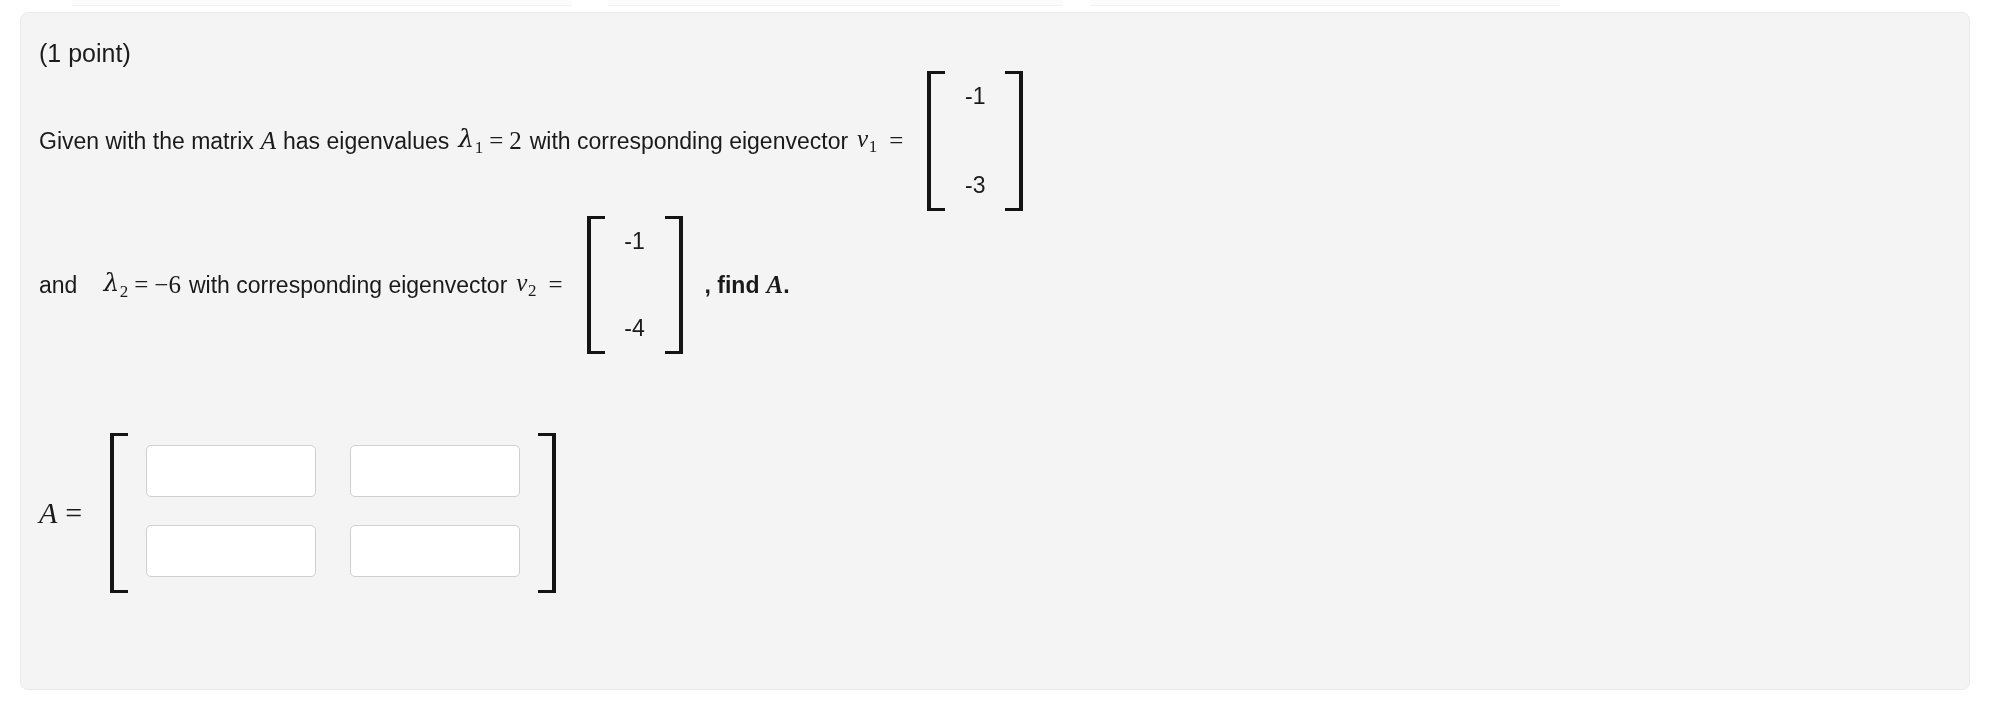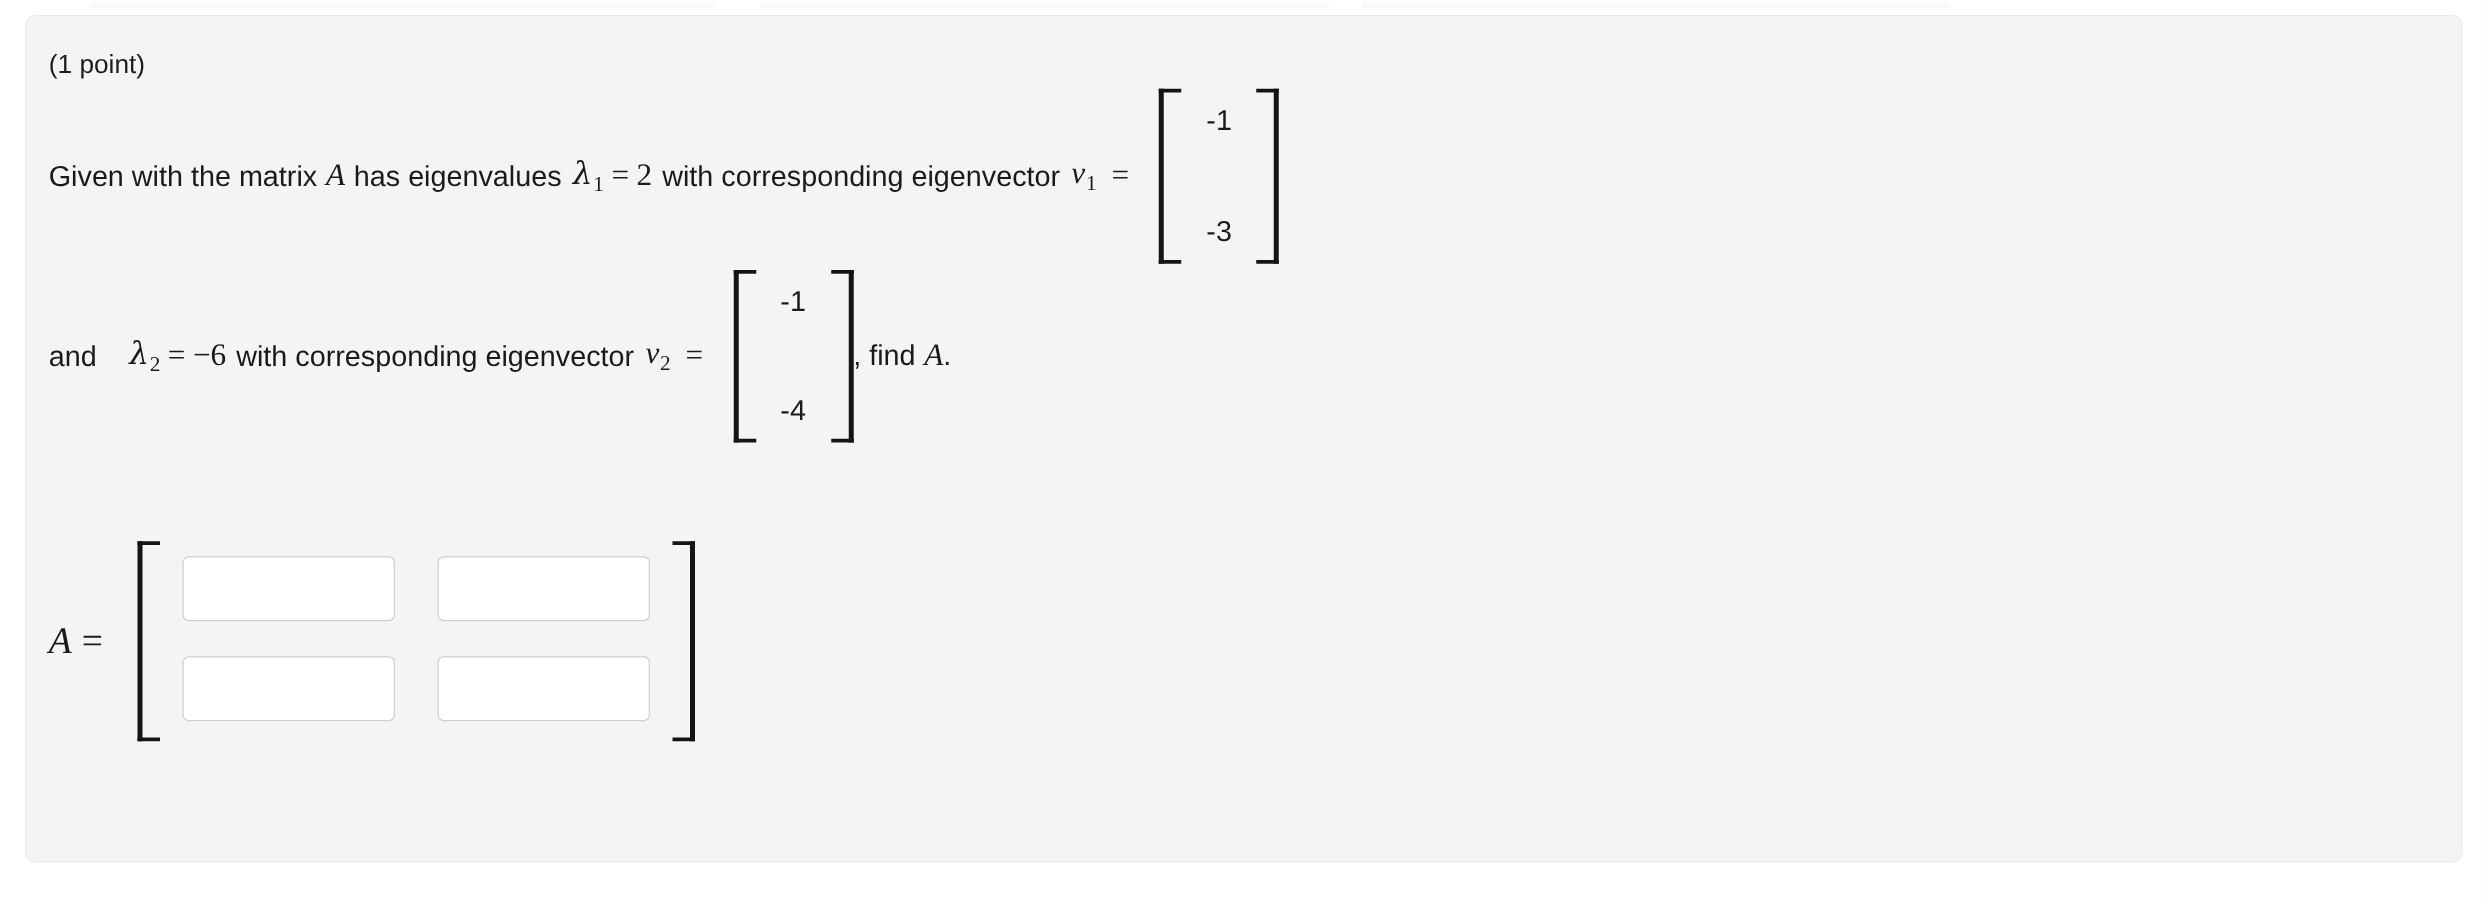--- a/index.html
+++ b/index.html
@@ -44,21 +44,21 @@
     background: #f4f4f4;
     border: 1px solid #eaeaea;
     border-radius: 8px;
     box-sizing: border-box;
   }
 
   .points-label {
     position: absolute;
     left: 18px;
     top: 28px;
-    font-size: 21px;
+    font-size: 25px;
     line-height: 1;
     color: #1c1c1c;
   }
 
   
   .mvar {            
     font-family: "Liberation Serif", serif;
     font-style: italic;
     font-size: 25px;
   }
@@ -126,20 +126,22 @@
     text-align: center;
     min-width: 44px;
     line-height: 1;
   }
   .vec1 { height: 140px; }
   .vec2 { height: 138px; }
 
   .tail {
     font-family: "Liberation Sans", sans-serif;
     font-size: 23px;
+    margin-left: 22px;
+    font-weight: bold;
   }
   .tail .mvar { font-size: 25px; }
 
   
   .ans-eq {
     font-family: "Liberation Serif", serif;
     font-style: italic;
     font-size: 30px;
     margin-right: 6px;
   }

